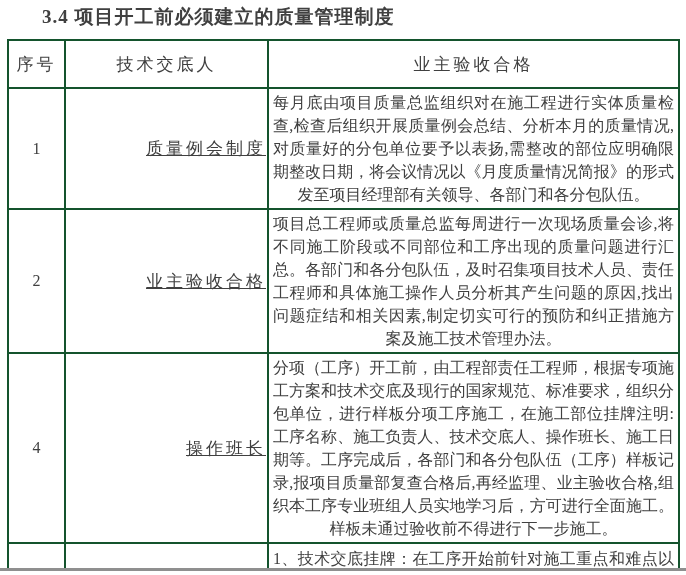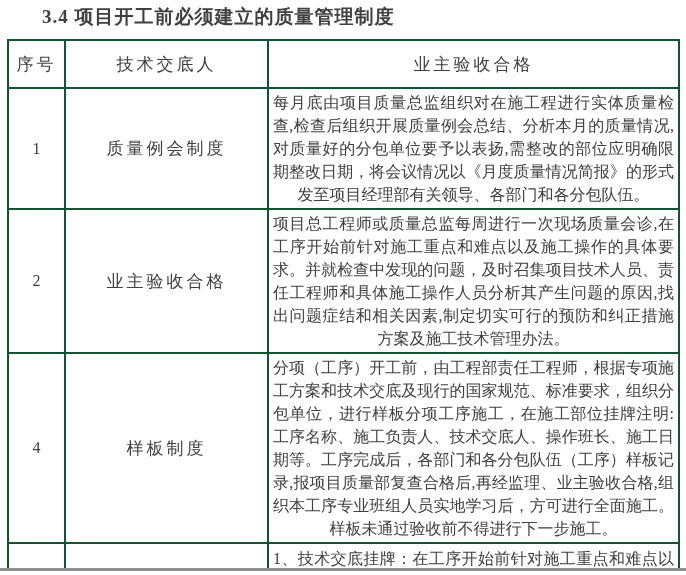--- a/index.html
+++ b/index.html
@@ -44,23 +44,24 @@
     font-size: 17px;
     letter-spacing: 3px;
     text-align: center;
     height: 44px;
   }
   td.no {
     text-align: center;
     font-size: 16px;
   }
   td.nm {
-    text-align: center;
+    text-align: right;
     font-size: 17px;
     letter-spacing: 3px;
+    text-decoration: underline;
   }
   td.ct {
     font-size: 16px;
     line-height: 23px;
     text-align: justify;
     text-align-last: center;
     padding: 2px 4px;
   }
   tr.r1 { height: 104px; }
   tr.r2 { height: 128px; }
@@ -103,25 +104,25 @@
     </thead>
     <tbody>
       <tr class="r1">
         <td class="no">1</td>
         <td class="nm">质量例会制度</td>
         <td class="ct">每月底由项目质量总监组织对在施工程进行实体质量检查,检查后组织开展质量例会总结、分析本月的质量情况,对质量好的分包单位要予以表扬,需整改的部位应明确限期整改日期，将会议情况以《月度质量情况简报》的形式发至项目经理部有关领导、各部门和各分包队伍。</td>
       </tr>
       <tr class="r2">
         <td class="no">2</td>
         <td class="nm">业主验收合格</td>
-        <td class="ct">项目总工程师或质量总监每周进行一次现场质量会诊,在工序开始前针对施工重点和难点以及施工操作的具体要求。并就检查中发现的问题，及时召集项目技术人员、责任工程师和具体施工操作人员分析其产生问题的原因,找出问题症结和相关因素,制定切实可行的预防和纠正措施方案及施工技术管理办法。</td>
+        <td class="ct">项目总工程师或质量总监每周进行一次现场质量会诊,将不同施工阶段或不同部位和工序出现的质量问题进行汇总。各部门和各分包队伍，及时召集项目技术人员、责任工程师和具体施工操作人员分析其产生问题的原因,找出问题症结和相关因素,制定切实可行的预防和纠正措施方案及施工技术管理办法。</td>
       </tr>
       <tr class="r3">
         <td class="no">4</td>
-        <td class="nm">样板制度</td>
+        <td class="nm">操作班长</td>
         <td class="ct">分项（工序）开工前，由工程部责任工程师，根据专项施工方案和技术交底及现行的国家规范、标准要求，组织分包单位，进行样板分项工序施工，在施工部位挂牌注明:工序名称、施工负责人、技术交底人、操作班长、施工日期等。工序完成后，各部门和各分包队伍（工序）样板记录,报项目质量部复查合格后,再经监理、业主验收合格,组织本工序专业班组人员实地学习后，方可进行全面施工。样板未通过验收前不得进行下一步施工。</td>
       </tr>
       <tr class="r4">
         <td class="no">5</td>
         <td class="nm">质量挂牌制度</td>
         <td class="ct">1、技术交底挂牌：在工序开始前针对施工重点和难点以及施工操作的具体要求，如：应用材料、设计要求、规范要求等写在专用技术交底牌子上,既有利于管理人员对工人进行现场交底，又便于工人自觉阅读技术交底，达到了</td>
       </tr>
     </tbody>
   </table>
 

